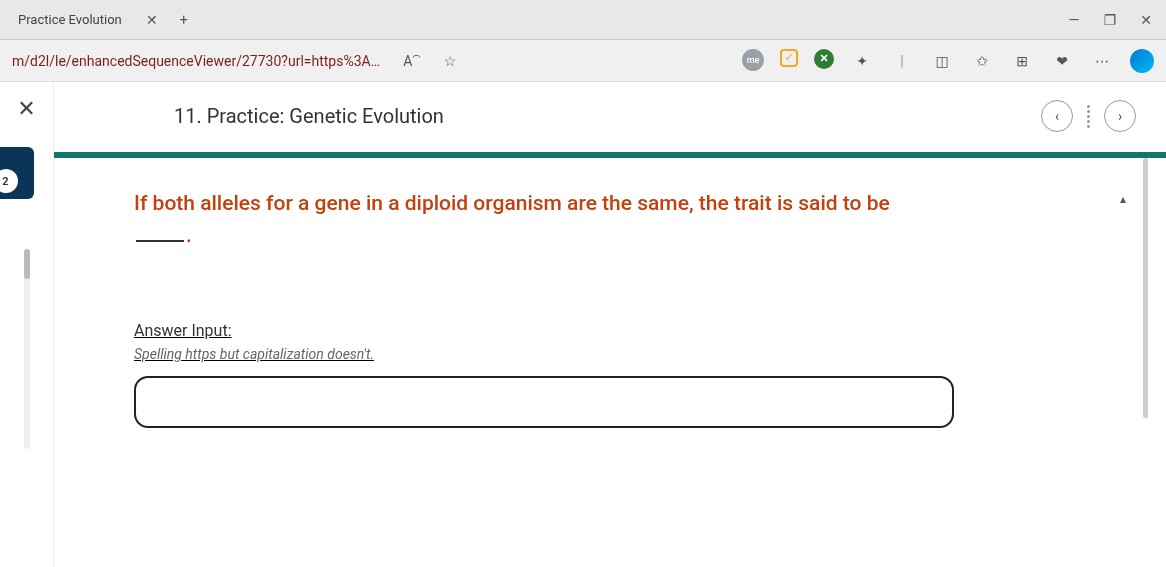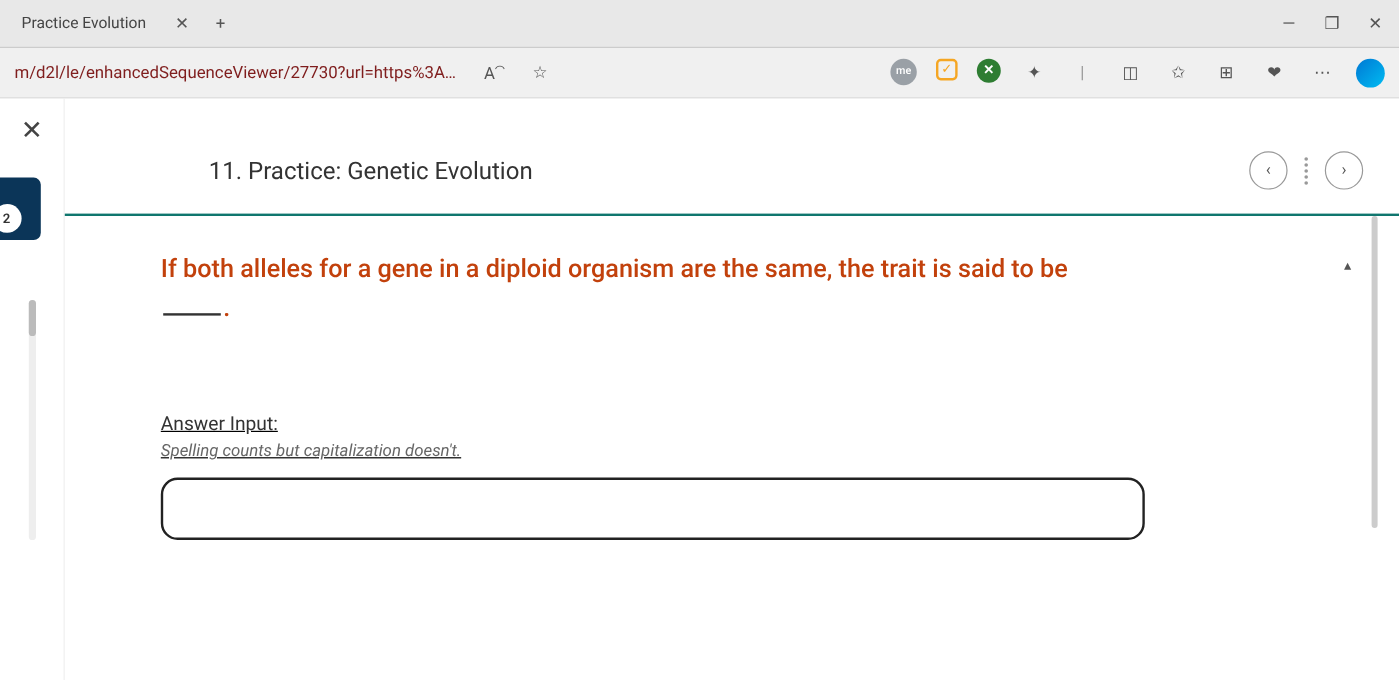--- a/index.html
+++ b/index.html
@@ -196,22 +196,21 @@
     flex: 1;
     display: flex;
     flex-direction: column;
     background: #fff;
   }
   
   .activity-header {
     display: flex;
     align-items: center;
     padding: 18px 30px 20px 120px;
-    border-bottom: 2px solid #0f766e;
-    margin-top: 26px;
+    border-bottom: 6px solid #0f766e;
   }
   
   .activity-title {
     font-size: 20px;
     color: #333;
     font-weight: 400;
   }
   
   .nav-controls {
     margin-left: auto;
@@ -383,20 +382,20 @@
     </div>
 
     <div class="question-body">
       <div class="question-text">
         <span>If both alleles for a gene in a diploid organism are the same, the trait is said to be </span><span class="blank"></span><span>.</span>
       </div>
       <span class="collapse-caret">▴</span>
 
       <div class="answer-section">
         <div class="answer-label">Answer Input:</div>
-        <div class="answer-hint">Spelling counts but capitalization doesn't.</div>
+        <div class="answer-hint">Spelling https but capitalization doesn't.</div>
         <input class="answer-input" type="text" value="" style="">
       </div>
 
       <div class="right-scroll"></div>
     </div>
   </div>
 </div>
 
 </body></html>

